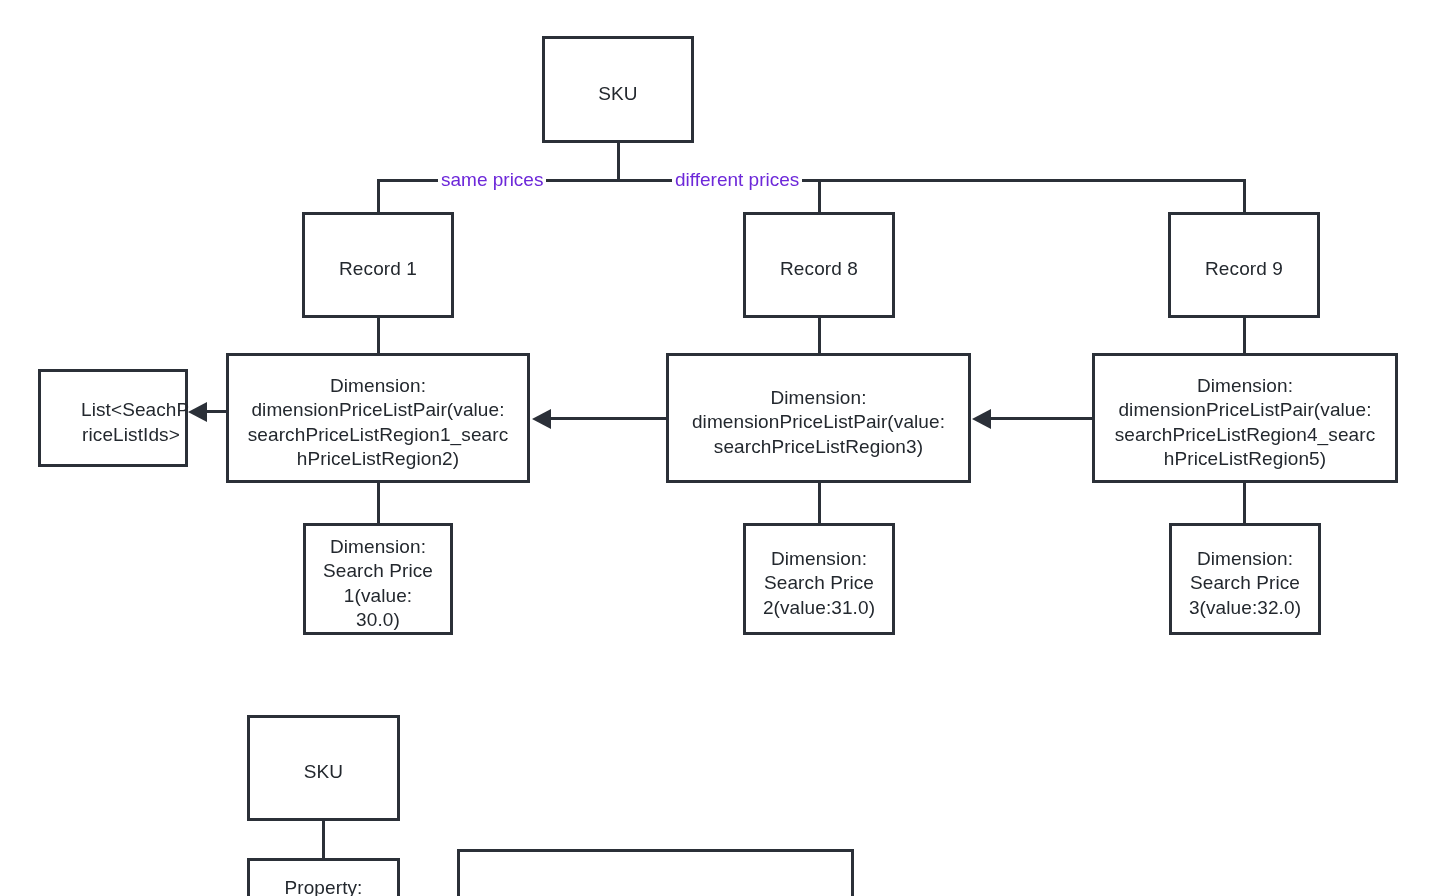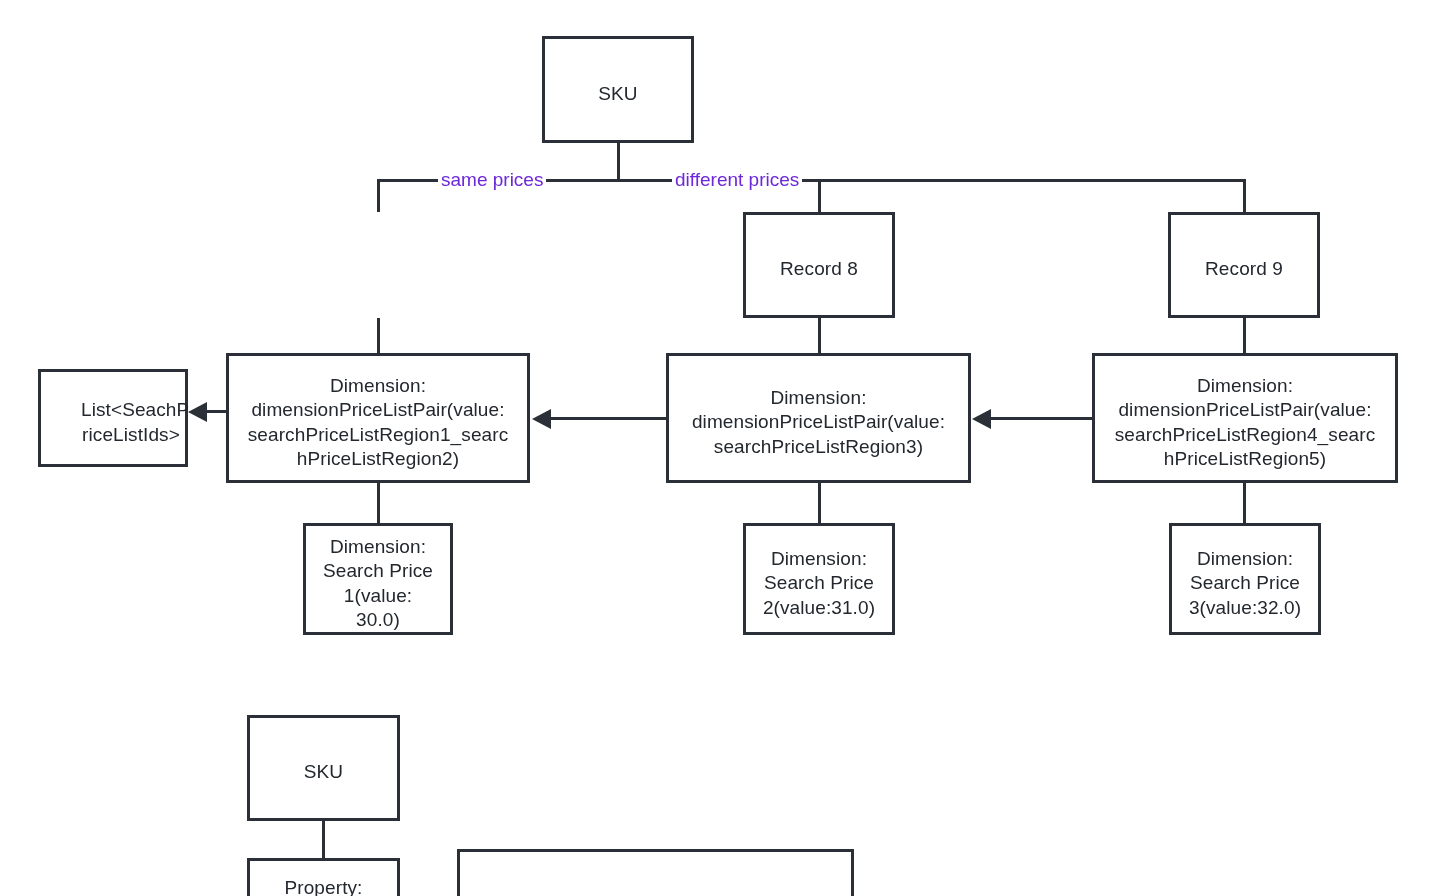--- a/index.html
+++ b/index.html
@@ -79,20 +79,23 @@
 
   <div class="edge h" style="left:377px; top:179px; width:869px;"></div>
 
   <div class="edge-label" style="left:438px; top:169px;">same prices</div>
   <div class="edge-label" style="left:648px; top:169px;margin-left:24px;">different prices</div>
 
   <div class="edge v" style="left:377px; top:179px; height:33px;"></div>
   <div class="edge v" style="left:818px; top:179px; height:33px;"></div>
   <div class="edge v" style="left:1243px; top:179px; height:33px;"></div>
 
+  <div class="node" style="left:302px; top:212px; width:152px; height:106px;">
+    <span class="txt">Record 1</span>
+  </div>
   <div class="node" style="left:743px; top:212px; width:152px; height:106px;">
     <span class="txt">Record 8</span>
   </div>
   <div class="node" style="left:1168px; top:212px; width:152px; height:106px;">
     <span class="txt">Record 9</span>
   </div>
 
   <div class="edge v" style="left:377px; top:318px; height:37px;"></div>
   <div class="edge v" style="left:818px; top:318px; height:37px;"></div>
   <div class="edge v" style="left:1243px; top:318px; height:37px;"></div>

